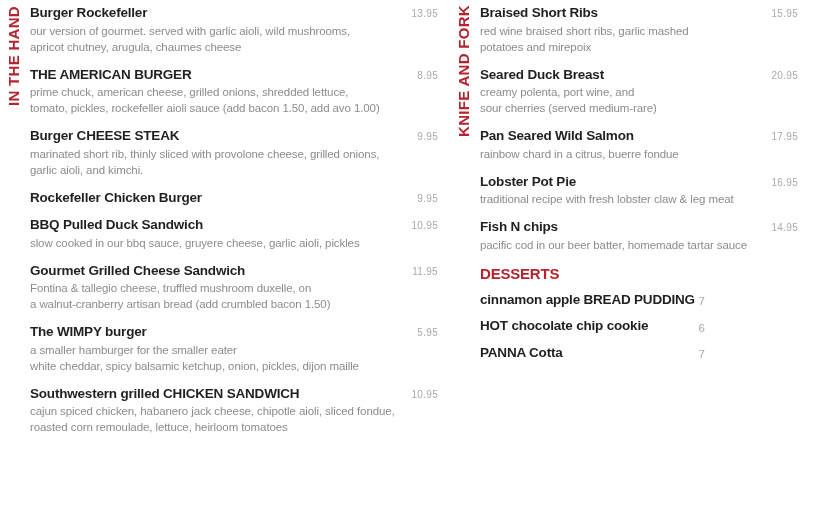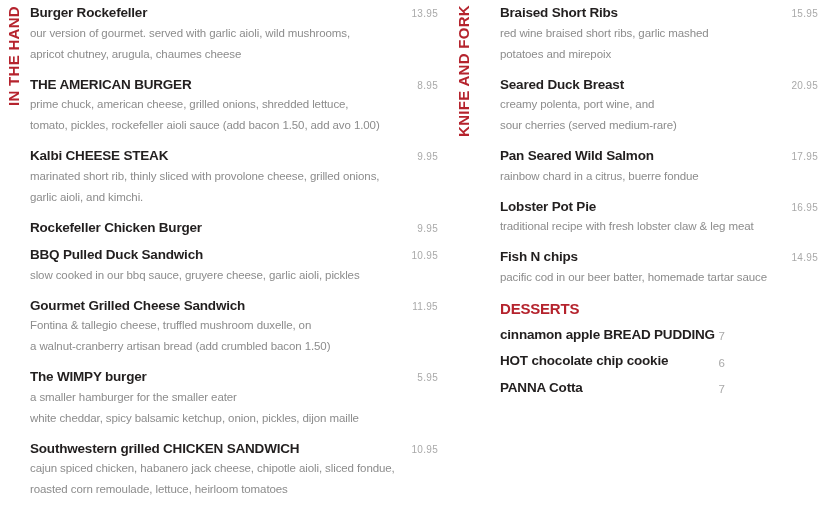--- a/index.html
+++ b/index.html
@@ -23,21 +23,21 @@
     white-space:nowrap;
     font-weight:bold;
     font-size:15px;
     letter-spacing:.3px;
     color:var(--red);
   }
   #label-left{left:5px;top:106px;}
   #label-right{left:455px;top:137px;}
   .col{position:absolute;top:5px;}
   .col-left{left:30px;width:408px;}
-  .col-right{left:500px;width:318px;}
+  .col-right{left:480px;width:318px;}
   .item{margin-bottom:12px;}
   .item-head{
     display:flex;
     justify-content:space-between;
     align-items:baseline;
   }
   .item-name{
     font-weight:bold;
     font-size:13.5px;
     line-height:15.5px;
@@ -45,21 +45,21 @@
     letter-spacing:-.2px;
   }
   .item-price{
     font-size:10px;
     color:var(--price);
     letter-spacing:.3px;
   }
   .item-desc{
     margin-top:2px;
     font-size:11.5px;
-    line-height:21px;
+    line-height:16px;
     color:var(--desc);
     white-space:pre-line;
     letter-spacing:-.1px;
   }
   .desserts-heading{
     margin:7px 0 10px 0;
     font-weight:bold;
     font-size:15px;
     color:var(--red);
     letter-spacing:-.2px;
@@ -103,21 +103,21 @@
     <div class="item">
       <div class="item-head">
         <span class="item-name">THE AMERICAN BURGER</span>
         <span class="item-price">8.95</span>
       </div>
       <div class="item-desc">prime chuck, american cheese, grilled onions, shredded lettuce,
 tomato, pickles, rockefeller aioli sauce (add bacon 1.50, add avo 1.00)</div>
     </div>
     <div class="item">
       <div class="item-head">
-        <span class="item-name">Kalbi CHEESE STEAK</span>
+        <span class="item-name">Burger CHEESE STEAK</span>
         <span class="item-price">9.95</span>
       </div>
       <div class="item-desc">marinated short rib, thinly sliced with provolone cheese, grilled onions,
 garlic aioli, and kimchi.</div>
     </div>
     <div class="item">
       <div class="item-head">
         <span class="item-name">Rockefeller Chicken Burger</span>
         <span class="item-price">9.95</span>
       </div>

